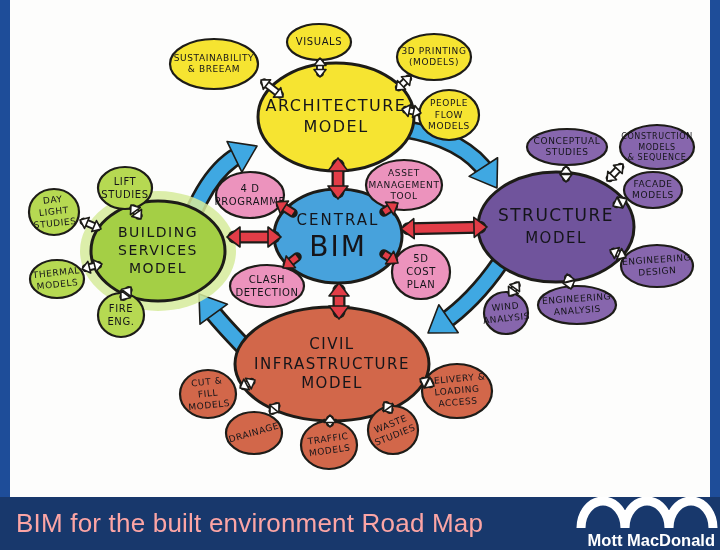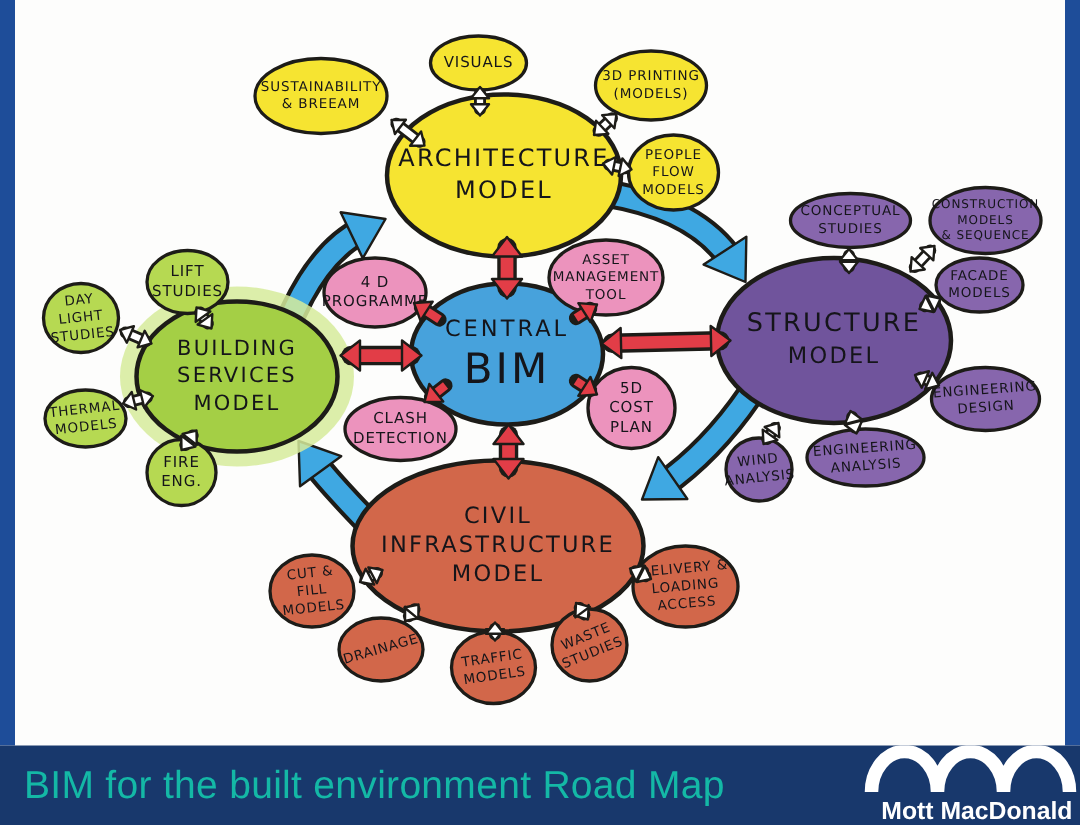--- a/index.html
+++ b/index.html
@@ -401,19 +401,19 @@
           <path d="M 423.6895121628747 380.8447560814373 L 430.3104878371253 384.1552439185627" stroke="#1d1c18" stroke-width="8" fill="none" stroke-linecap="round"></path>
           <path d="M 423.6895121628747 380.8447560814373 L 430.3104878371253 384.1552439185627" stroke="#ffffff" stroke-width="4.2" fill="none" stroke-linecap="butt"></path>
           <polygon points="434,386 424.60851449450087,388.01246117974983 429.9750776405004,377.2793348877508" fill="#ffffff" stroke="#1d1c18" stroke-width="1.6" stroke-linejoin="round"></polygon>
           <polygon points="420,379 429.39148550549913,376.98753882025017 424.0249223594996,387.7206651122492" fill="#ffffff" stroke="#1d1c18" stroke-width="1.6" stroke-linejoin="round"></polygon>
         </g>
       </svg>
   </div>
   <div class="stripe left" style="background: rgb(30, 77, 153);"></div>
   <div class="stripe right" style="background: rgb(30, 77, 153);"></div>
   <div class="footer" style="background: rgb(24, 56, 108);">
-    <div class="footer-title" style="color: #14b8a6;">BIM for the built environment Road Map</div>
+    <div class="footer-title" style="color: #fca5a5;">BIM for the built environment Road Map</div>
     <svg class="logo" viewBox="0 0 142 53">
       <path d="M 5 31 a 22 27 0 0 1 44 0 M 49 31 a 22 27 0 0 1 44 0 M 93 31 a 22 27 0 0 1 44 0" fill="none" stroke="#ffffff" stroke-width="9"></path>
       <text x="139" y="49" text-anchor="end" font-size="16.5" font-weight="bold" fill="#ffffff">Mott MacDonald</text>
     </svg>
   </div>
 </div>
 
 </body></html>

